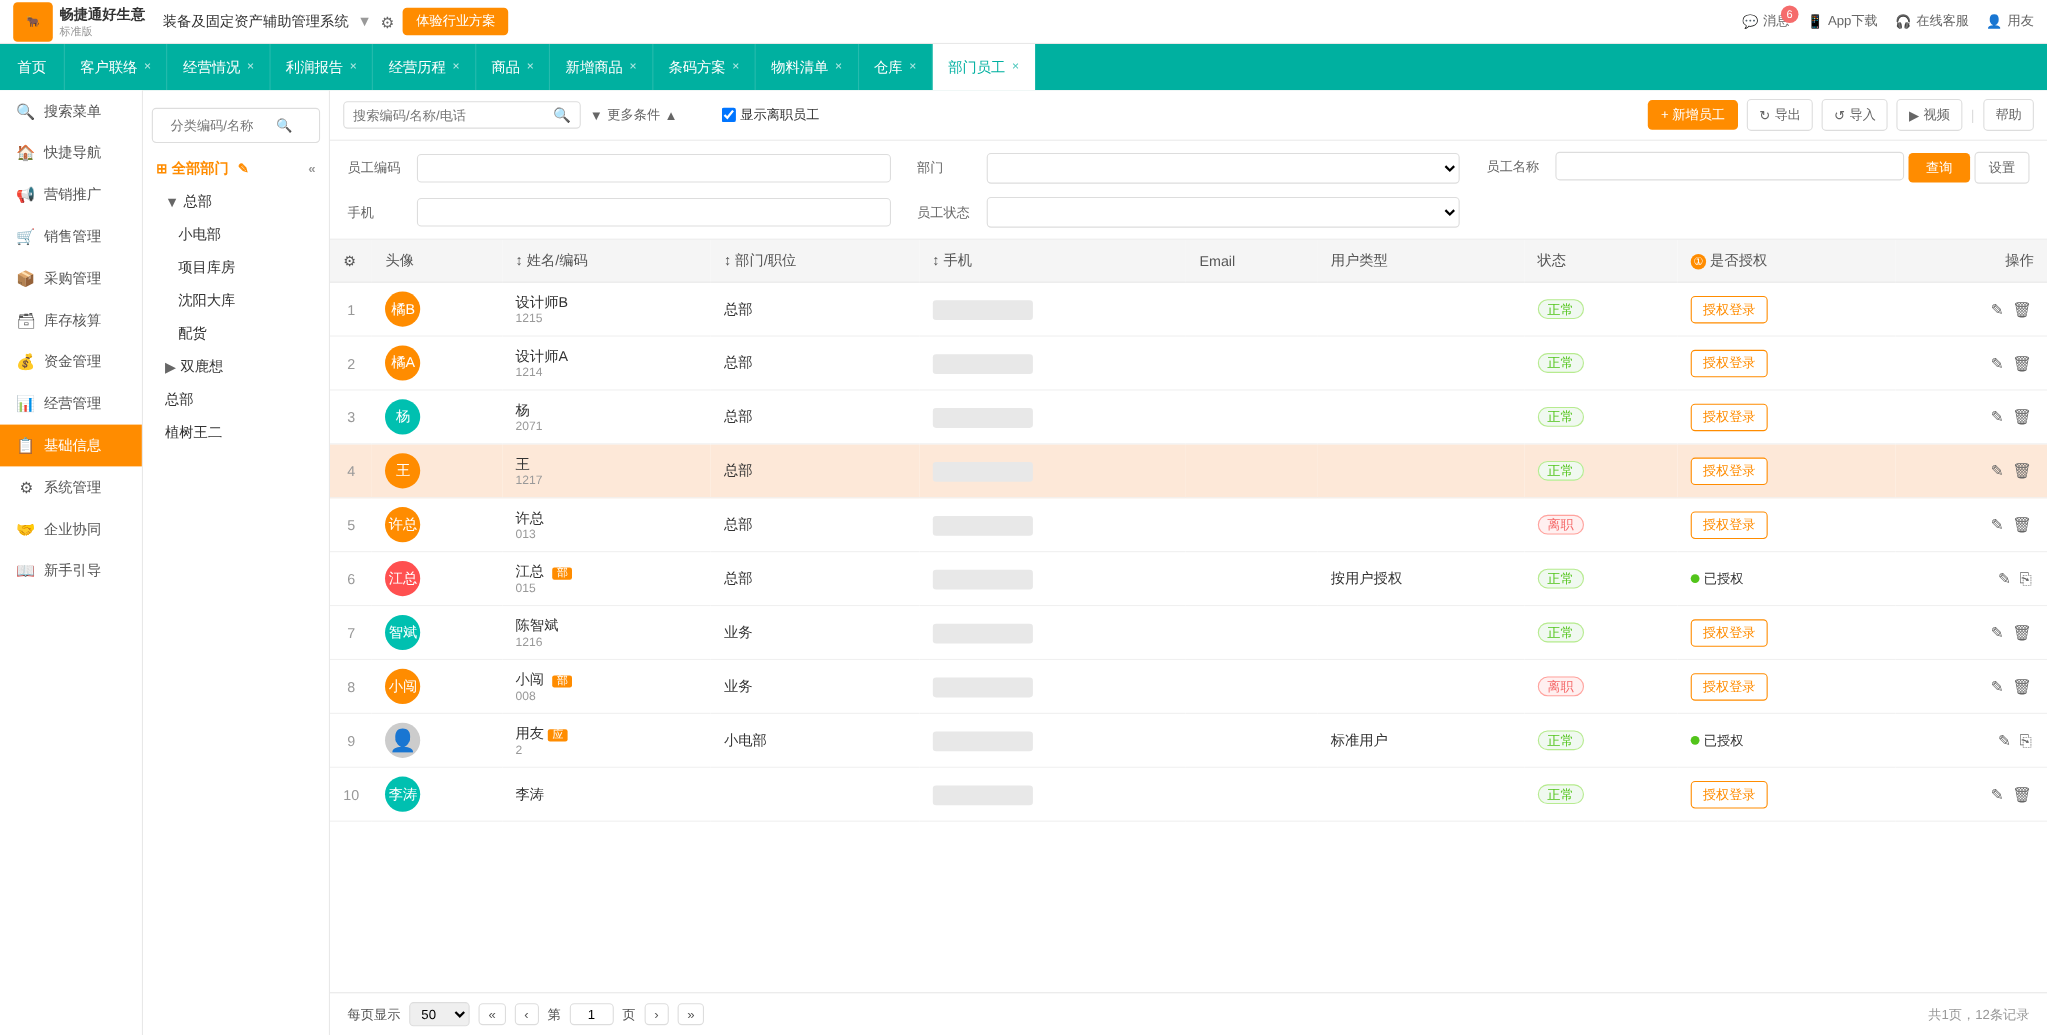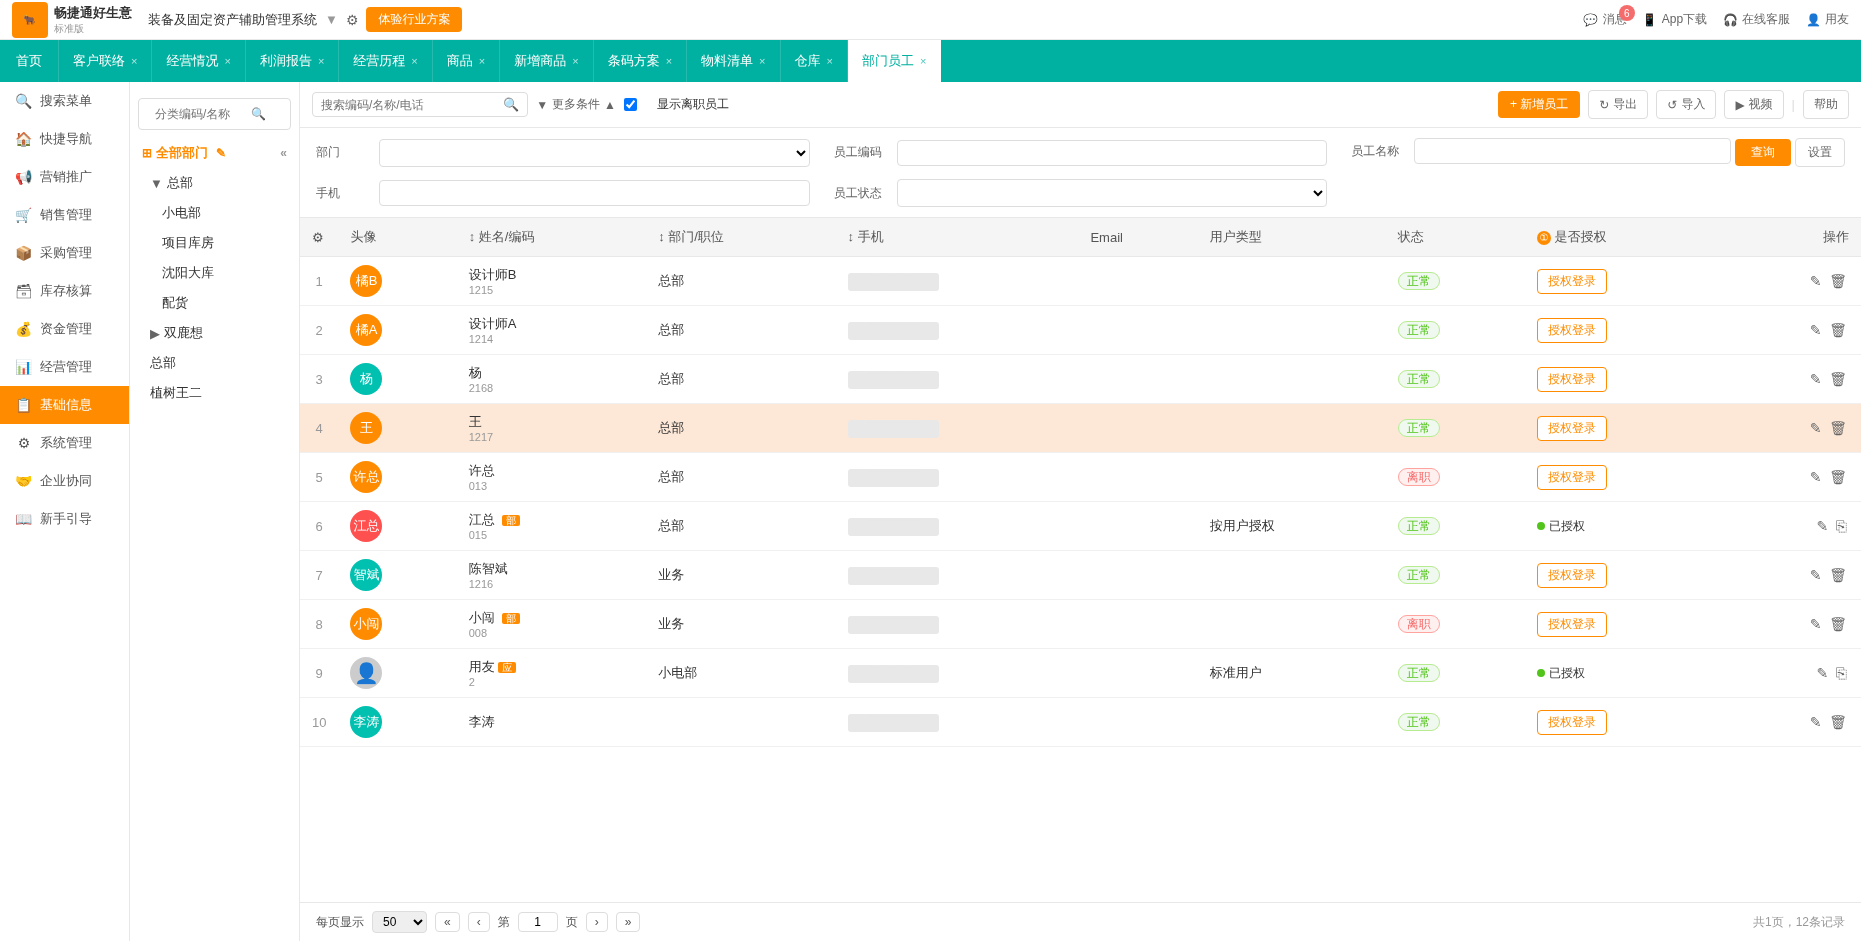--- a/index.html
+++ b/index.html
@@ -45,21 +45,21 @@
     .dept-item.indent { padding-left: 32px; }
 
     
     .right-content { flex: 1; display: flex; flex-direction: column; overflow: hidden; background: #f5f5f5; }
 
     
     .search-bar { background: #fff; padding: 8px 12px; display: flex; align-items: center; gap: 8px; border-bottom: 1px solid #e8e8e8; }
     .search-input-wrap { display: flex; align-items: center; border: 1px solid #ddd; border-radius: 4px; padding: 4px 8px; gap: 2px; }
     .search-input-wrap input { border: none; outline: none; font-size: 12px; width: 180px; }
     .filter-btn { display: flex; align-items: center; gap: 4px; color: #666; font-size: 12px; cursor: pointer; }
-    .checkbox-label { display: flex; gap: 20px; font-size: 12px; color: #333; cursor: pointer; }
+    .checkbox-label { display: flex; gap: 4px; font-size: 12px; color: #333; cursor: pointer; margin-left: 32px; }
     .action-btns { margin-left: auto; display: flex; align-items: center; gap: 8px; }
     .btn-primary { background: #ff8c00; color: #fff; border: none; padding: 5px 12px; border-radius: 4px; font-size: 12px; cursor: pointer; }
     .btn-outline { background: #fff; color: #666; border: 1px solid #ddd; padding: 5px 10px; border-radius: 4px; font-size: 12px; cursor: pointer; display: flex; align-items: center; gap: 4px; }
 
     
     .filter-form { background: #fff; padding: 10px 16px; border-bottom: 1px solid #e8e8e8; display: grid; grid-template-columns: 1fr 1fr 1fr; gap: 12px 24px; }
     .form-row { display: flex; align-items: center; gap: 8px; }
     .form-label { font-size: 12px; color: #666; white-space: nowrap; min-width: 55px; }
     .form-control { flex: 1; border: 1px solid #ddd; border-radius: 4px; padding: 5px 8px; font-size: 12px; }
     .form-select { flex: 1; border: 1px solid #ddd; border-radius: 4px; padding: 5px 8px; font-size: 12px; background: #fff; }
@@ -258,28 +258,28 @@
             <button class="btn-outline">
               <span>▶</span>视频
             </button>
             <span style="color:#ddd;">|</span>
             <button class="btn-outline">帮助</button>
           </div>
         </div>
 
         <div class="filter-form">
           <div class="form-row">
+            <span class="form-label">员工编码</span>
+            <input class="form-control" type="text" style="">
+          </div>
+          <div class="form-row">
             <span class="form-label">部门</span>
             <select class="form-select">
               <option></option>
             </select>
-          </div>
-          <div class="form-row">
-            <span class="form-label">员工编码</span>
-            <input class="form-control" type="text" style="">
           </div>
           <div style="display:flex;gap:4px;align-items:flex-start;">
             <div class="form-row" style="flex:1;">
               <span class="form-label">员工名称</span>
               <input class="form-control" type="text" style="">
             </div>
             <div style="display:flex;flex-direction:row;gap:4px;align-items:center;">
               <button class="btn-search">查询</button>
               <button class="btn-reset">设置</button>
             </div>
@@ -356,21 +356,21 @@
                 </td>
               </tr>
 
               <tr>
                 <td style="text-align:center;color:#999;">3</td>
                 <td>
                     <div class="avatar" style="background:#00c0b0;">杨</div>
                   </td>
                 <td>
                   <div class="emp-name">杨</div>
-                  <div class="emp-code">2168</div>
+                  <div class="emp-code">2071</div>
                 </td>
                 <td>总部</td>
                 <td><span class="phone-blur">██████</span></td>
                 <td></td>
                 <td></td>
                 <td><span class="status-normal">正常</span></td>
                 <td><button class="btn-auth">授权登录</button></td>
                 <td style="text-align:right;">
                   <button class="op-btn">✎</button>
                   <button class="op-btn">🗑</button>

